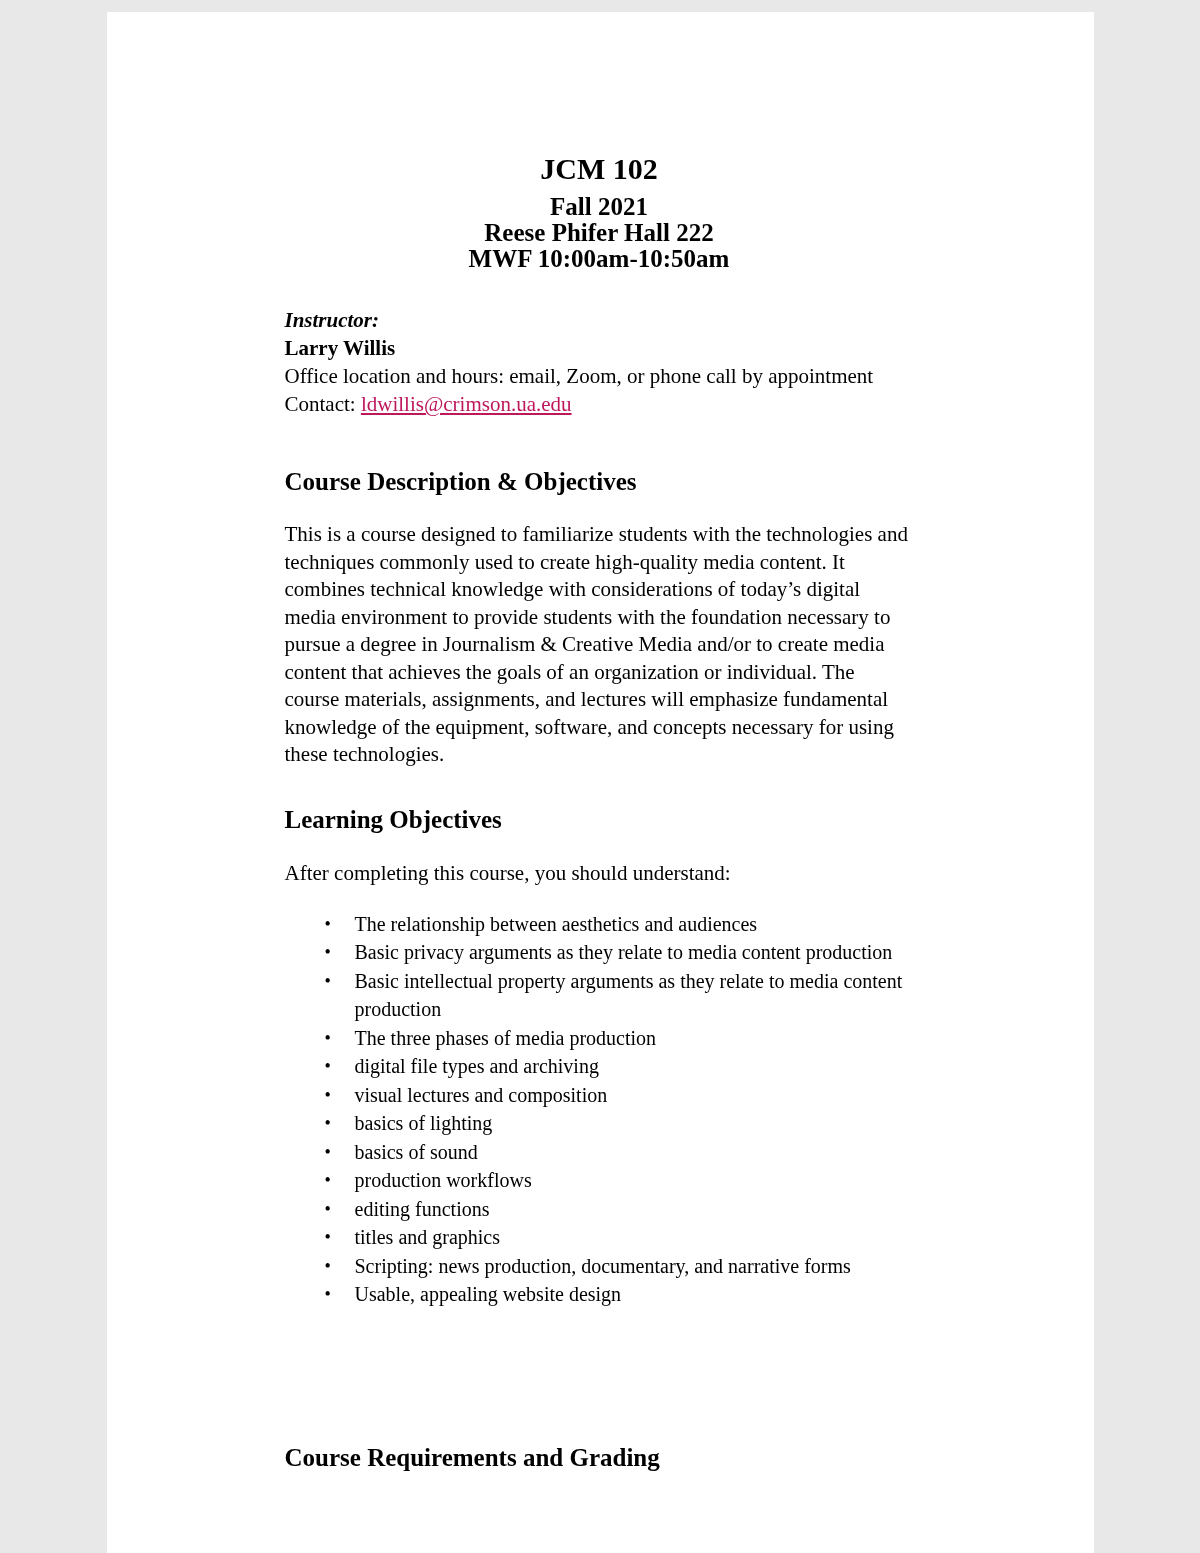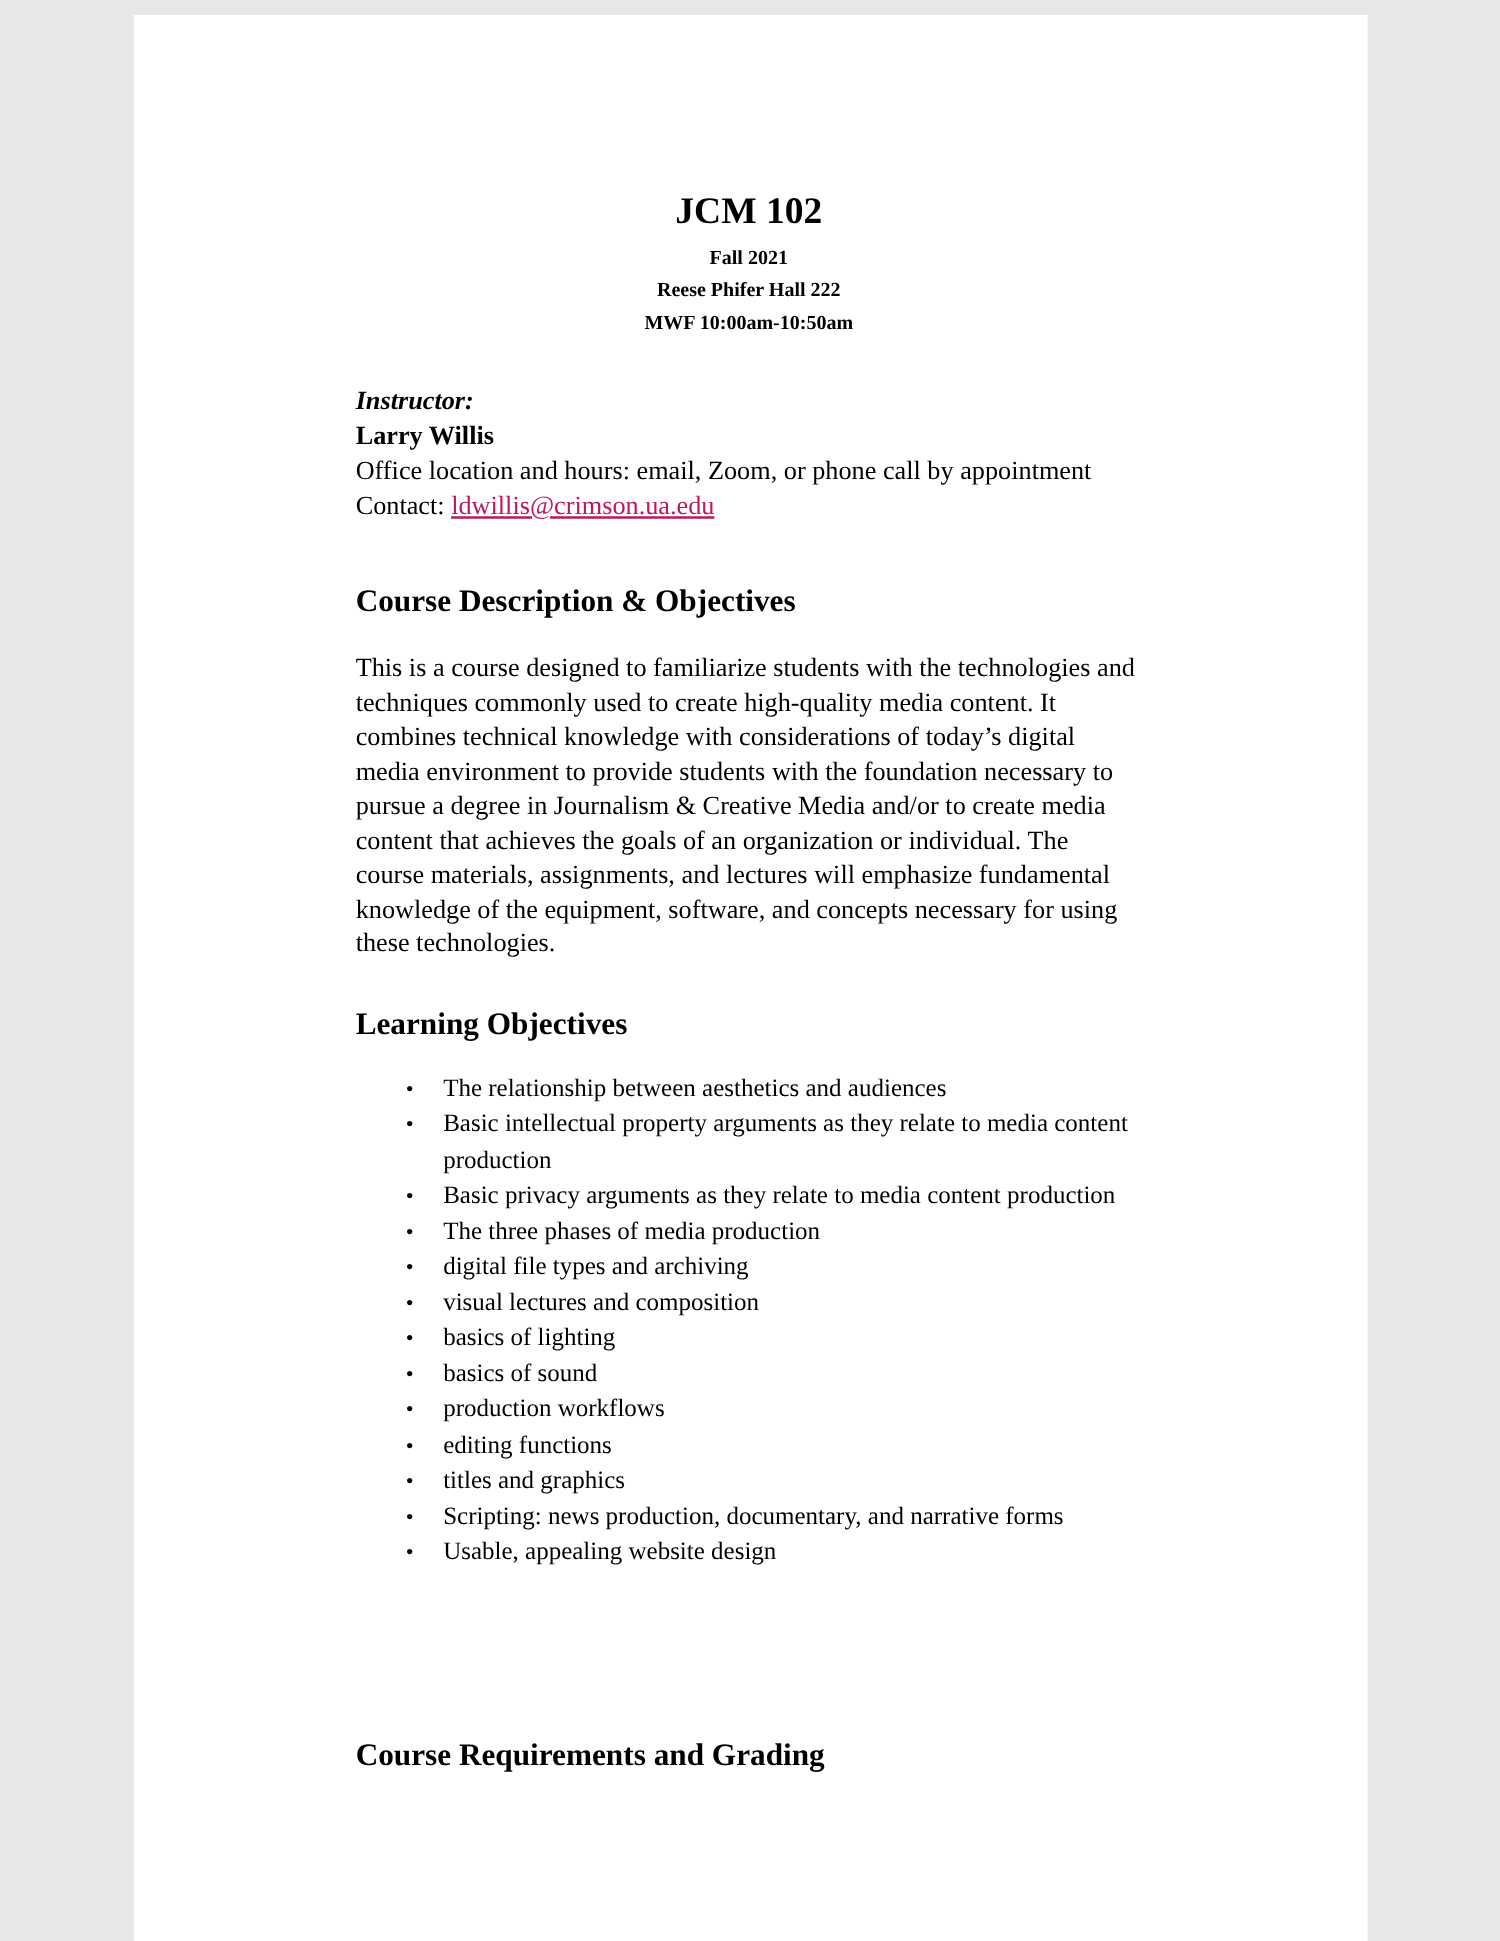--- a/index.html
+++ b/index.html
@@ -22,21 +22,21 @@
     text-align: center;
   }
   .course-code,
   .course-title {
     font-size: 30px;
     font-weight: bold;
     line-height: 38px;
     margin: 0;
   }
   .header-sub {
-    font-size: 16px;
+    font-size: 25px;
     font-weight: bold;
     line-height: 26px;
     margin: 0;
   }
   .header-sub.first {
     margin-top: 6px;
   }
   .instructor-block {
     margin-top: 34px;
     font-size: 21px;
@@ -119,25 +119,26 @@
     <div>Office location and hours: email, Zoom, or phone call by appointment</div>
     <div><span>Contact: </span><a href="#" class="email-link">ldwillis@crimson.ua.edu</a></div>
   </div>
 
   <h2 class="section-heading desc-heading">Course Description &amp; Objectives</h2>
 
   <p class="body-paragraph">This is a course designed to familiarize students with the technologies and techniques commonly used to create high-quality media content. It combines technical knowledge with considerations of today’s digital media environment to provide students with the foundation necessary to pursue a degree in Journalism &amp; Creative Media and/or to create media content that achieves the goals of an organization or individual. The course materials, assignments, and lectures will emphasize fundamental knowledge of the equipment, software, and concepts necessary for using these technologies.</p>
 
   <h2 class="section-heading lo-heading">Learning Objectives</h2>
 
+  <p class="lo-intro">After completing this course, you should understand:</p>
 
   <ul class="objectives-list">
     <li>The relationship between aesthetics and audiences</li>
+    <li>Basic privacy arguments as they relate to media content production</li>
     <li>Basic intellectual property arguments as they relate to media content production</li>
-    <li>Basic privacy arguments as they relate to media content production</li>
     <li>The three phases of media production</li>
     <li>digital file types and archiving</li>
     <li>visual lectures and composition</li>
     <li>basics of lighting</li>
     <li>basics of sound</li>
     <li>production workflows</li>
     <li>editing functions</li>
     <li>titles and graphics</li>
     <li>Scripting: news production, documentary, and narrative forms</li>
     <li>Usable, appealing website design</li>

